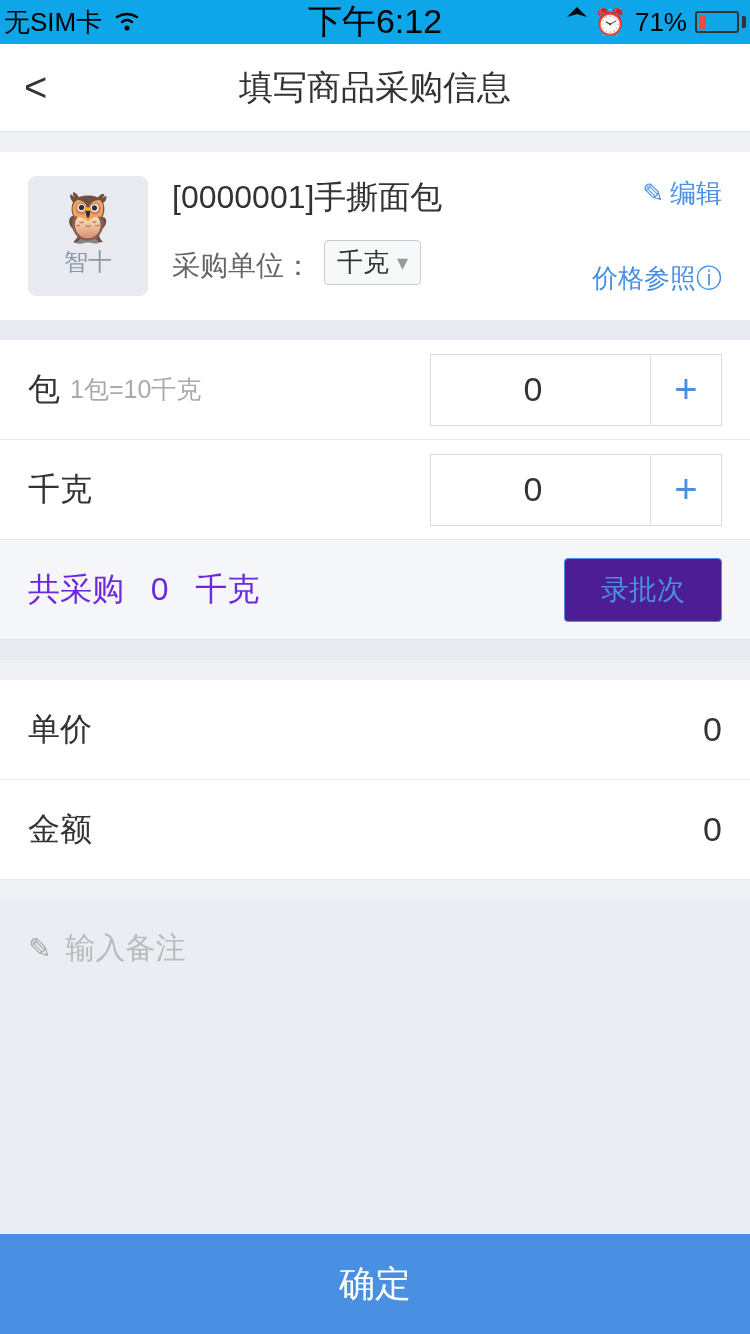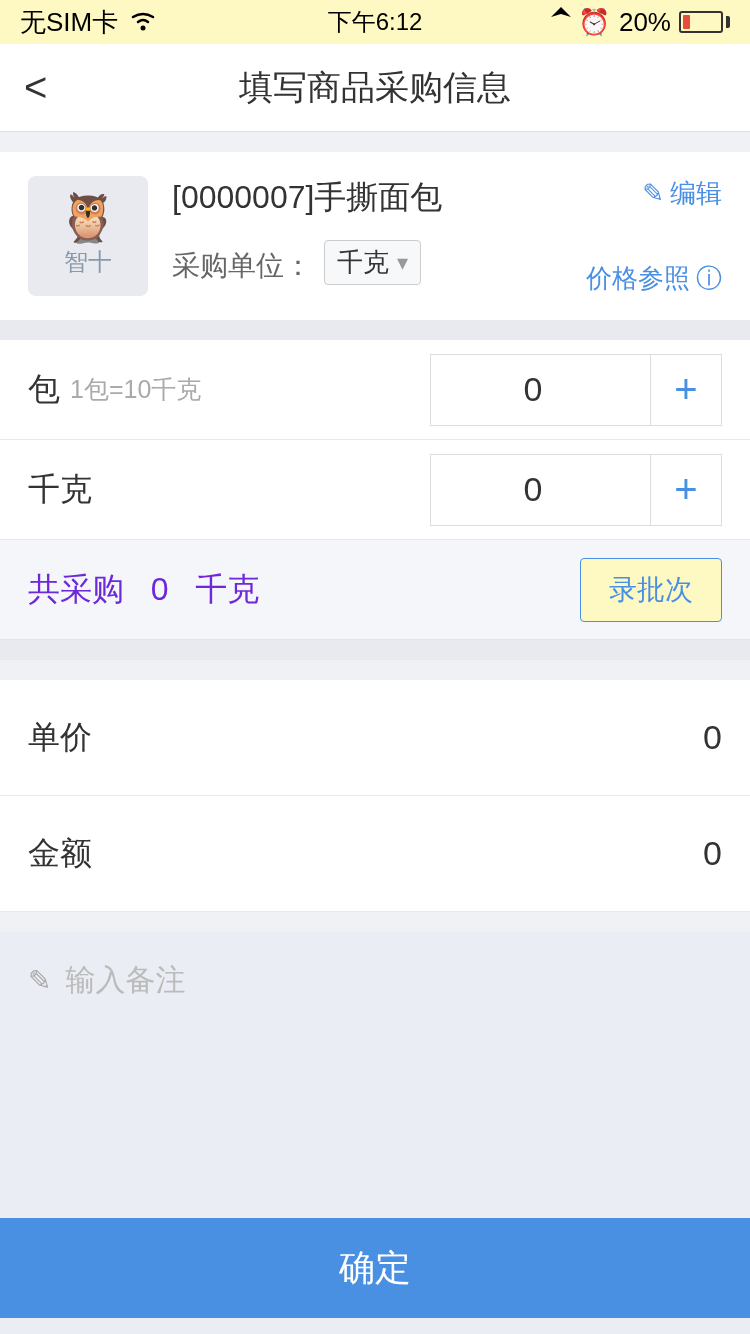--- a/index.html
+++ b/index.html
@@ -10,36 +10,36 @@
       min-height: 1334px;
       font-family: -apple-system, "PingFang SC", "Helvetica Neue", Arial, sans-serif;
       background: #f0f1f5;
       font-size: 32px;
       color: #333;
     }
 
     
     .status-bar {
       height: 44px;
-      background: #fef9c3;
+      background: #0ea5e9;
       display: flex;
       align-items: center;
       justify-content: space-between;
-      padding: 0 20px;
+      padding: 0 4px;
       font-size: 28px;
       color: #000;
     }
     .status-left {
       display: flex;
       align-items: center;
       gap: 10px;
       font-size: 26px;
     }
     .status-center {
-      font-size: 24px;
+      font-size: 34px;
       font-weight: 500;
       position: absolute;
       left: 50%;
       transform: translateX(-50%);
     }
     .status-right {
       display: flex;
       align-items: center;
       gap: 8px;
       font-size: 26px;
@@ -170,21 +170,20 @@
       gap: 6px;
     }
     .price-ref {
       position: absolute;
       bottom: 24px;
       right: 28px;
       color: #4a90e2;
       font-size: 26px;
       display: flex;
       align-items: center;
-      gap: 6px;
     }
 
     
     .section-divider {
       height: 20px;
       background: #e8eaf0;
     }
 
     
     .input-section {
@@ -245,38 +244,38 @@
       background: #f5f6fa;
       border-bottom: 1px solid #e0e3ea;
     }
     .summary-text {
       font-size: 32px;
       color: #6d28d9;
     }
     .record-btn {
       margin-left: auto;
       border: 1px solid #4a90e2;
-      background: #fef9c3;
+      background: #4c1d95;
       color: #4a90e2;
       font-size: 28px;
-      padding: 12px 28px;
+      padding: 12px 36px;
       border-radius: 4px;
       cursor: pointer;
     }
 
     
     .price-section {
       background: #fff;
       margin-top: 20px;
     }
     .price-row {
       display: flex;
       align-items: center;
       padding: 0 28px;
-      height: 116px;
+      height: 100px;
       border-bottom: 1px solid #e8eaf0;
     }
     .price-label {
       font-size: 32px;
       color: #333;
     }
     .price-value {
       margin-left: auto;
       font-size: 34px;
       color: #333;
@@ -316,21 +315,21 @@
       height: 100px;
       background: #4a90e2;
       border: none;
       color: #fff;
       font-size: 36px;
       cursor: pointer;
       display: flex;
       align-items: center;
       justify-content: center;
       position: fixed;
-      bottom: 16px;
+      bottom: 0;
       left: 0;
     }
 
     .page-wrapper {
       display: flex;
       flex-direction: column;
       min-height: 1334px;
       padding-bottom: 100px;
     }
   </style>
@@ -352,42 +351,42 @@
       </span>
     </div>
     <div class="status-center">下午6:12</div>
     <div class="status-right">
       <span>
         <svg width="20" height="24" viewBox="0 0 20 24">
           <path d="M10 0 L20 10 L10 7 L0 10 Z" fill="#000"></path>
         </svg>
       </span>
       <span>⏰</span>
-      <span>20%</span>
+      <span>71%</span>
       <span class="battery">
         <span class="battery-body">
           <span class="battery-fill"></span>
         </span>
         <span class="battery-tip"></span>
       </span>
     </div>
   </div>
 
   <div class="nav-bar">
     <span class="nav-back">&lt;</span>
     <span class="nav-title">填写商品采购信息</span>
   </div>
 
   <div class="product-card">
     <div class="product-image">
       <span class="product-image-icon">🦉</span>
       <span class="product-image-label">智十</span>
     </div>
     <div class="product-info">
-      <div class="product-name">[0000007]手撕面包</div>
+      <div class="product-name">[0000001]手撕面包</div>
       <div class="product-unit-row">
         <span class="product-unit-label">采购单位：</span>
         <div class="unit-selector">
           <span>千克</span>
           <span class="unit-selector-chevron">▾</span>
         </div>
       </div>
     </div>
     <div class="product-edit">
       <span>✎</span>

